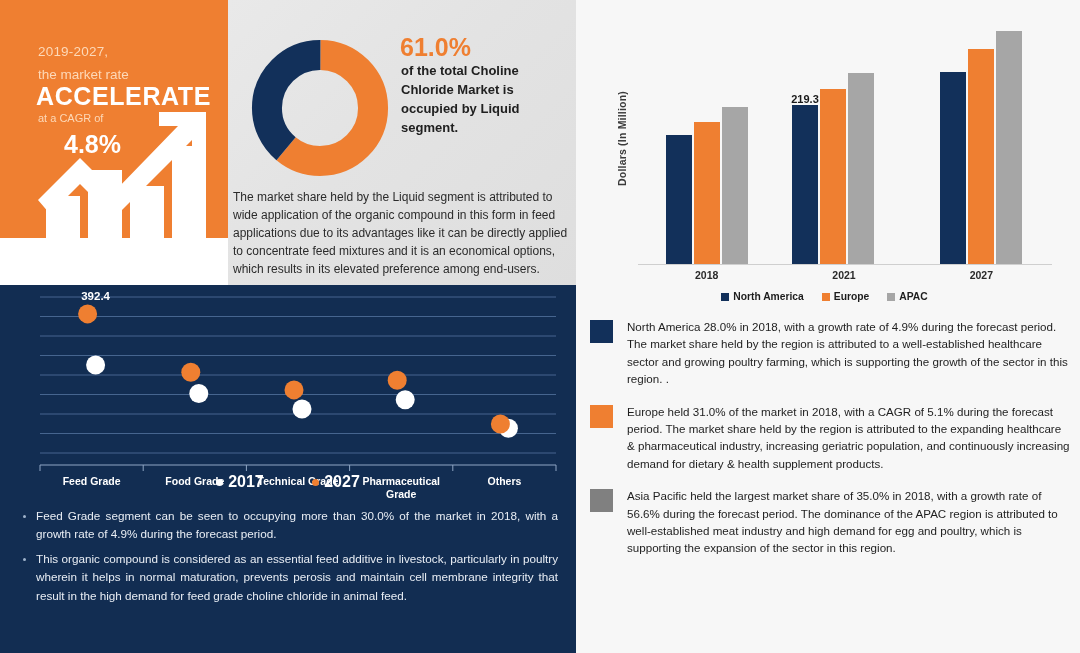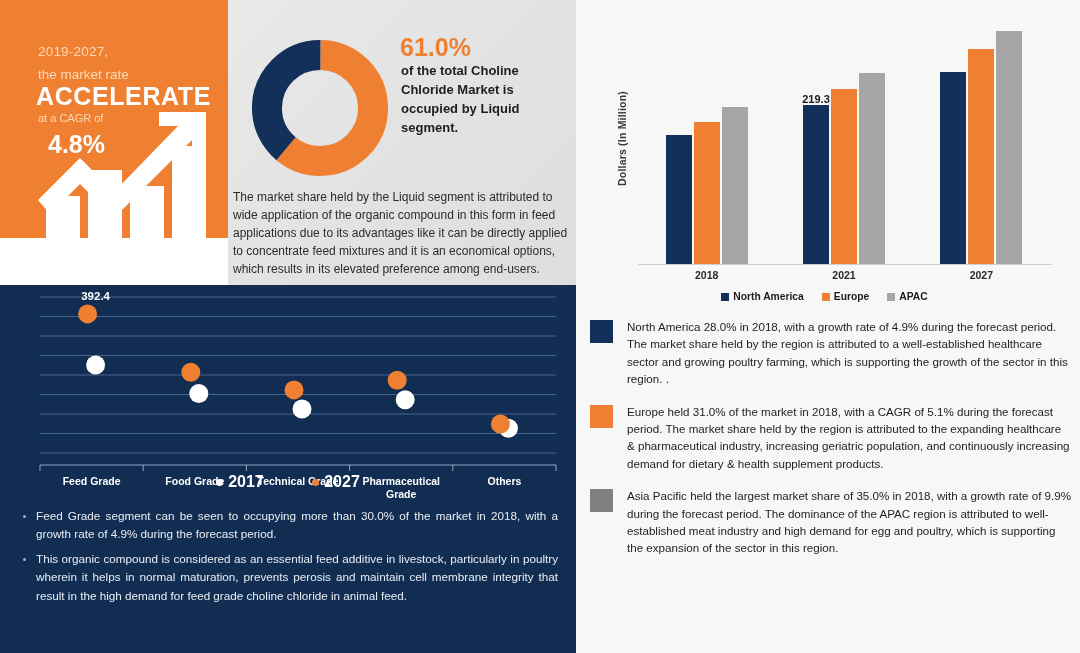--- a/index.html
+++ b/index.html
@@ -26,21 +26,21 @@
   }
   .accel-big {
     position: absolute; left: 36px; top: 82px;
     font-size: 25px; font-weight: bold; color: #ffffff; letter-spacing: .6px;
   }
   .accel-sub2 {
     position: absolute; left: 38px; top: 112px;
     font-size: 11px; color: #fdd9b8;
   }
   .accel-cagr {
-    position: absolute; left: 48px; top: 130px;
+    position: absolute; left: 64px; top: 130px;
     font-size: 25px; font-weight: bold; color: #ffffff;
   }
   .accel-art { position: absolute; left: 28px; top: 108px; }
 
   
   .donut-panel {
     position: absolute; left: 228px; top: 0; width: 348px; height: 285px;
     background: linear-gradient(135deg,#e9e9e9 0%,#e3e3e3 45%,#dedede 100%);
   }
   .donut-wrap { position: absolute; left: 22px; top: 38px; }
@@ -227,21 +227,21 @@
             <div style="position: relative;">
               <div class="bar" style="height: 129.455px; background: rgb(18, 48, 90);"></div>
             </div>
             <div style="position: relative;">
               <div class="bar" style="height: 141.818px; background: rgb(239, 127, 49);"></div>
             </div>
             <div style="position: relative;">
               <div class="bar" style="height: 157.091px; background: rgb(166, 166, 166);"></div>
             </div>
           </div>
-          <div class="bar-group" style="left: 165px; height: 240px;">
+          <div class="bar-group" style="left: 154px; height: 240px;">
             <div style="position: relative;">
               <div class="bar" style="height: 159.491px; background: rgb(18, 48, 90);"></div>
               <div class="bar-value" style="bottom: 159.491px; top: auto;">219.3</div>
             </div>
             <div style="position: relative;">
               <div class="bar" style="height: 174.545px; background: rgb(239, 127, 49);"></div>
             </div>
             <div style="position: relative;">
               <div class="bar" style="height: 190.545px; background: rgb(166, 166, 166);"></div>
             </div>
@@ -271,18 +271,18 @@
         <div class="region-row">
           <div class="swatch" style="background: rgb(18, 48, 90);"></div>
           <div class="region-text">North America 28.0% in 2018, with a growth rate of 4.9%  during the forecast period. The market share held by the region is attributed to a well-established healthcare sector and growing poultry farming, which is supporting the growth of the sector in this region. .</div>
         </div>
         <div class="region-row">
           <div class="swatch" style="background: rgb(239, 127, 49);"></div>
           <div class="region-text">Europe held 31.0% of the market in 2018, with a CAGR of 5.1% during the forecast period. The market share held by the region is attributed to the expanding healthcare &amp; pharmaceutical industry, increasing geriatric population, and continuously increasing demand for dietary &amp; health supplement products.</div>
         </div>
         <div class="region-row">
           <div class="swatch" style="background: rgb(128, 128, 128);"></div>
-          <div class="region-text">Asia Pacific held the largest market share of 35.0% in 2018, with a growth rate of 9.9% during the forecast period. The dominance of the APAC region is attributed to well-established meat industry and high demand for egg and poultry, which is supporting the expansion of the sector in this region.</div>
+          <div class="region-text">Asia Pacific held the largest market share of 35.0% in 2018, with a growth rate of 56.6% during the forecast period. The dominance of the APAC region is attributed to well-established meat industry and high demand for egg and poultry, which is supporting the expansion of the sector in this region.</div>
         </div>
       </div>
 
   </div>
 </div>
 
 </body></html>

